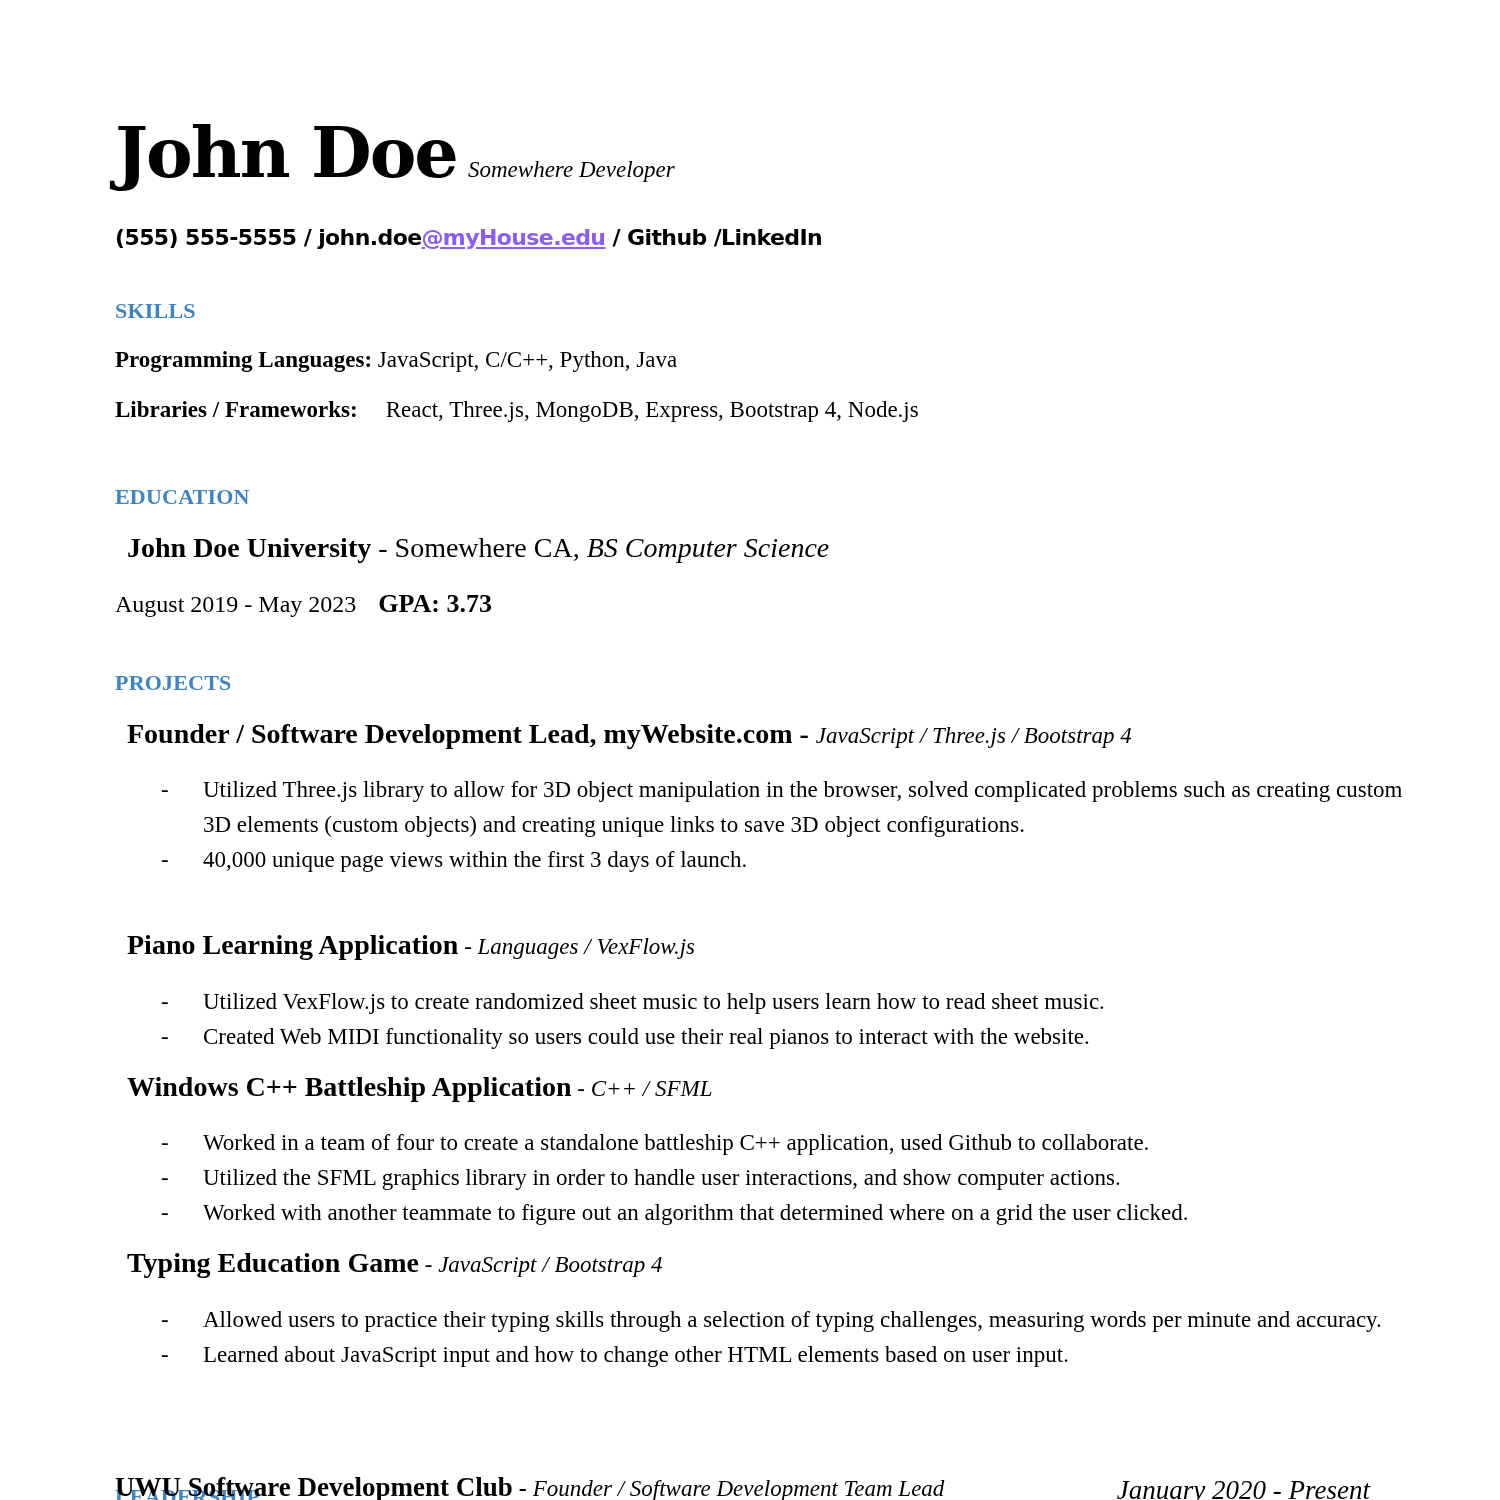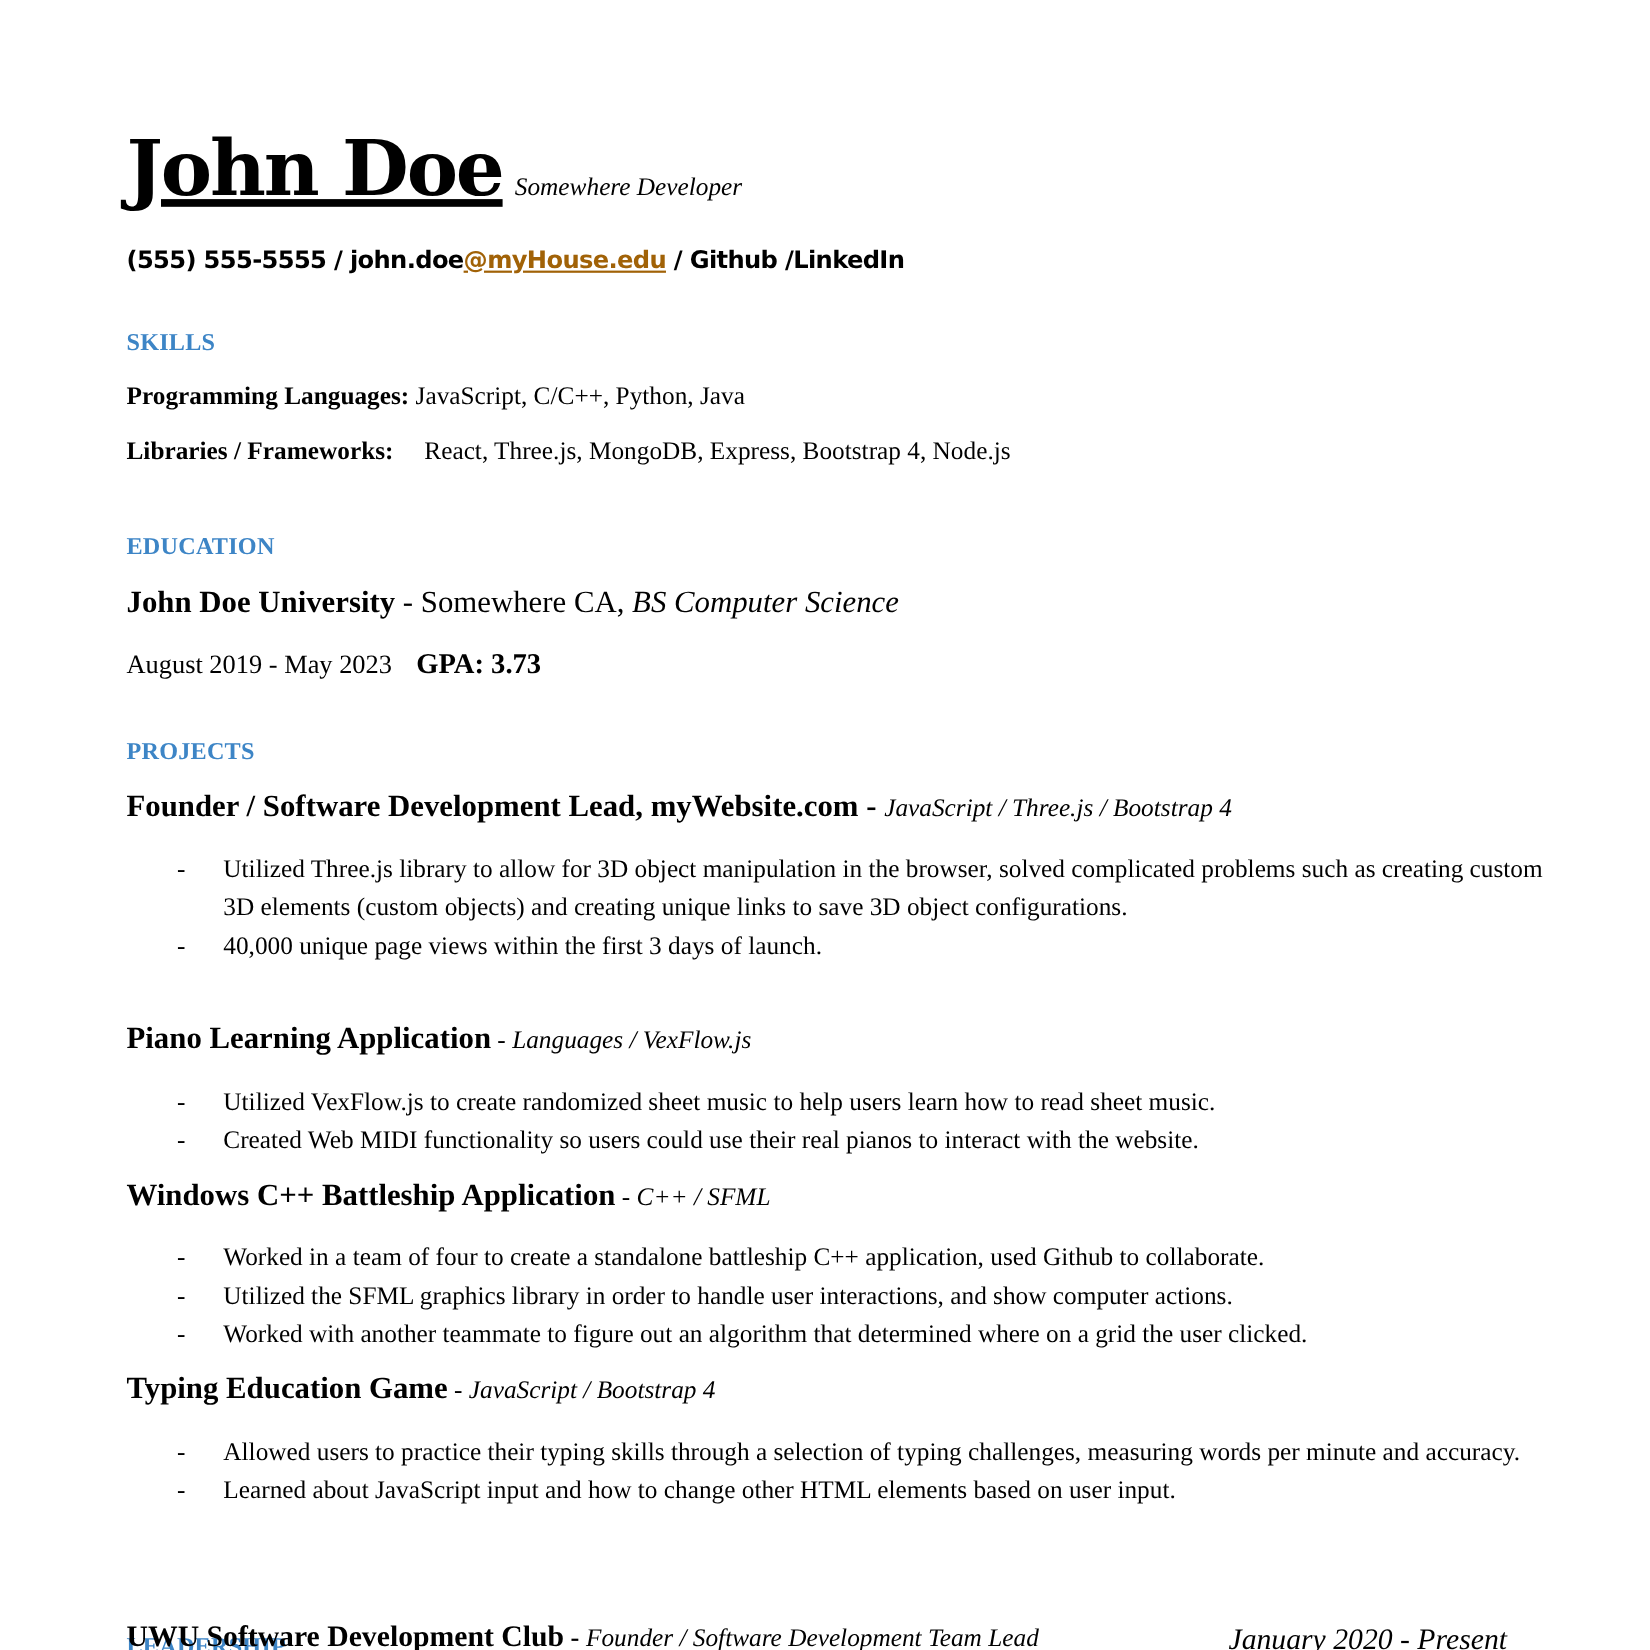--- a/index.html
+++ b/index.html
@@ -2,36 +2,36 @@
 <html><head>
 <meta charset="utf-8">
 <style>
   html, body { margin: 0; padding: 0; background: #ffffff; }
   body { width: 1500px; height: 1500px; overflow: hidden; position: relative;
          font-family: "DejaVu Serif", "Liberation Serif", serif; color: #000; }
   .page { position: absolute; left: 115px; top: 0; width: 1290px; }
 
   .name-row { position: absolute; top: 118px; left: 0; white-space: nowrap; }
   .name { font-family: "DejaVu Serif", serif; font-weight: bold; font-size: 70px;
-          letter-spacing: -2px; line-height: 1; display: inline-block; text-decoration: underline; }
+          letter-spacing: -2px; line-height: 1; display: inline-block; }
   .subtitle { font-family: "Liberation Serif", serif; font-style: italic; font-size: 23px;
               margin-left: 6px; display: inline-block; }
 
   .contact { position: absolute; top: 225px; left: 0; white-space: nowrap;
              font-family: "DejaVu Sans", sans-serif; font-weight: bold; font-size: 22px; letter-spacing: -0.6px; }
-  .contact a { color: #a16207; text-decoration: underline; }
+  .contact a { color: #8b5cf6; text-decoration: underline; }
 
   .section-head { position: absolute; left: 0; font-family: "Liberation Serif", serif; font-weight: bold;
                   font-size: 22px; color: #3d85c6; letter-spacing: 0.2px; }
 
   .line { position: absolute; left: 0; white-space: nowrap; font-family: "Liberation Serif", serif; }
   .skill { font-size: 23px; }
   .skill b { font-weight: bold; }
 
-  .h2 { font-size: 28px; }
+  .h2 { font-size: 28px; margin-left: 12px; }
   .h2 b { font-weight: bold; }
   .h2 .tech { font-style: italic; font-size: 23px; text-align: right; }
 
   .meta { font-size: 24px; text-align: center; }
   .meta b { font-weight: bold; font-size: 26px; margin-left: 22px; }
 
   .bullets { position: absolute; left: 0; width: 1290px; font-family: "Liberation Serif", serif; font-size: 23px;
              line-height: 35px; }
   .bullet { position: relative; padding-left: 88px; }
   .bullet .dash { position: absolute; left: 46px; top: 0; }

